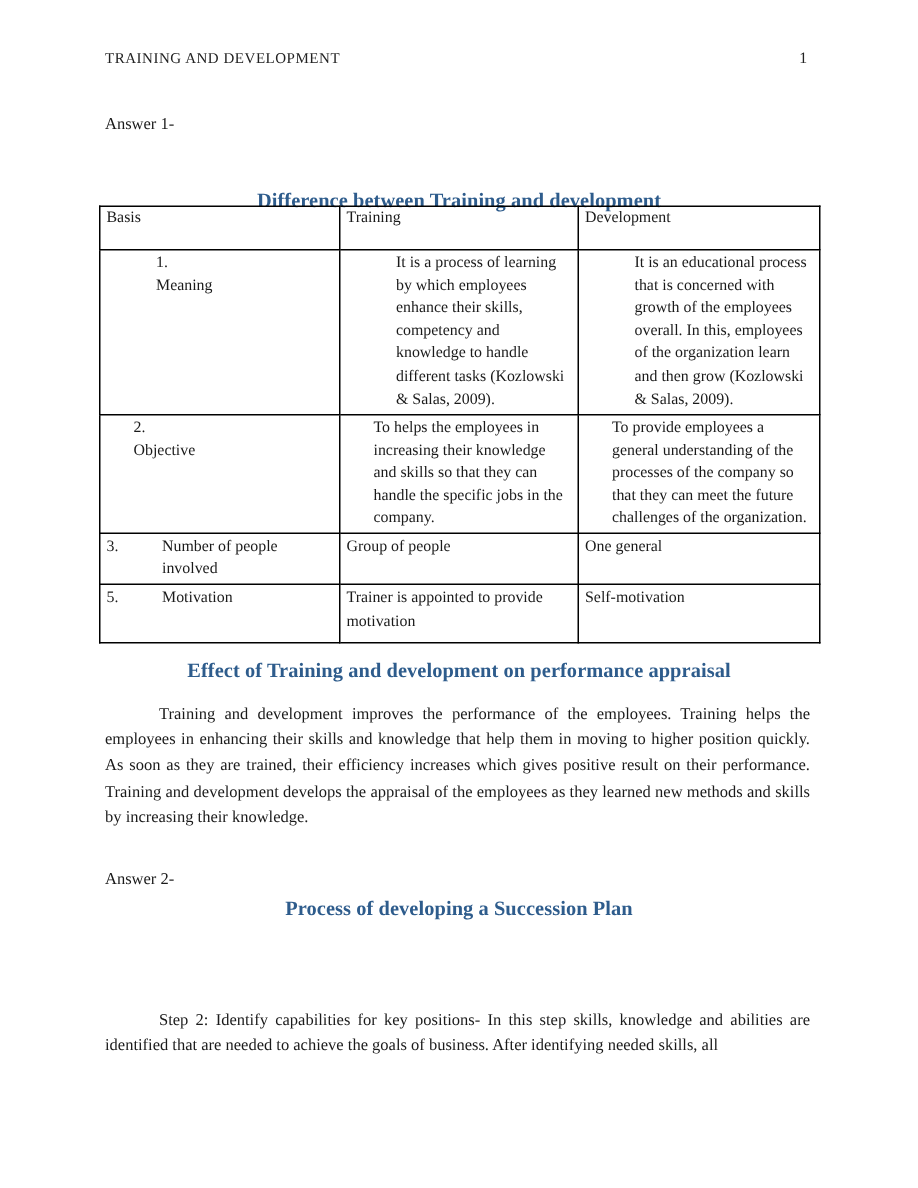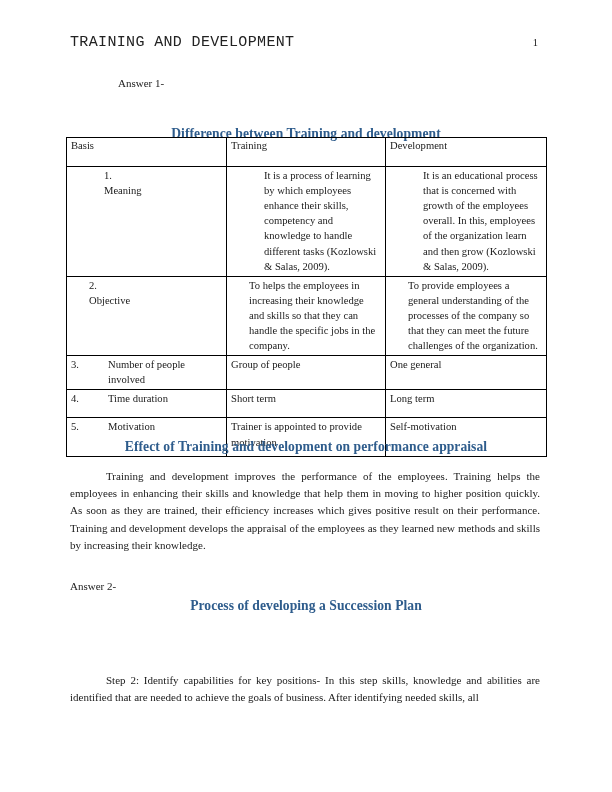--- a/index.html
+++ b/index.html
@@ -27,22 +27,22 @@
   .running-header {
     position: absolute;
     left: 70px;
     top: 34px;
     width: 468px;
     display: flex;
     justify-content: space-between;
     align-items: baseline;
   }
   .running-header .doc-title {
-    font-family: Liberation Mono, monospace;
-    font-size: 15px;
+    font-family: Liberation Serif, serif;
+    font-size: 10px;
     letter-spacing: 0.35px;
     color: #222222;
     white-space: nowrap;
   }
   .running-header .page-num {
     font-family: "Liberation Serif", serif;
     font-size: 10.5px;
     color: #222222;
   }
 
@@ -124,21 +124,21 @@
 </head>
 <body>
 
 <div class="page">
 
   <div class="running-header">
     <span class="doc-title">TRAINING AND DEVELOPMENT</span>
     <span class="page-num">1</span>
   </div>
 
-  <div class="answer-label" style="top:75px;margin-left:48px;">Answer 1-</div>
+  <div class="answer-label" style="top:75px;">Answer 1-</div>
 
   <div class="section-heading" style="top:114px;margin-top:12px;">Difference between Training and development</div>
 
   <table class="cmp-table">
     <colgroup>
       <col class="c-basis">
         <col class="c-train">
         <col class="c-dev">
     </colgroup>
     <tbody>
@@ -159,25 +159,20 @@
         <td>To helps the employees in increasing their knowledge and skills so that they can handle the specific jobs in the company.</td>
         <td>To provide employees a general understanding of the processes of the company so that they can meet the future challenges of the organization.</td>
       </tr>
 
       <tr class="r3">
         <td class="basis-cell"><span class="idx">3.</span><span class="lbl">Number of people involved</span></td>
         <td>Group of people</td>
         <td>One general</td>
       </tr>
 
-      <tr class="r4">
-        <td class="basis-cell"><span class="idx">4.</span><span class="lbl">Time duration</span></td>
-        <td>Short term</td>
-        <td>Long term</td>
-      </tr>
 
       <tr class="r5">
         <td class="basis-cell"><span class="idx">5.</span><span class="lbl">Motivation</span></td>
         <td>Trainer is appointed to provide motivation</td>
         <td>Self-motivation</td>
       </tr>
     </tbody>
   </table>
 
   <div class="section-heading" style="top:439px;">Effect of Training and development on performance appraisal</div>

